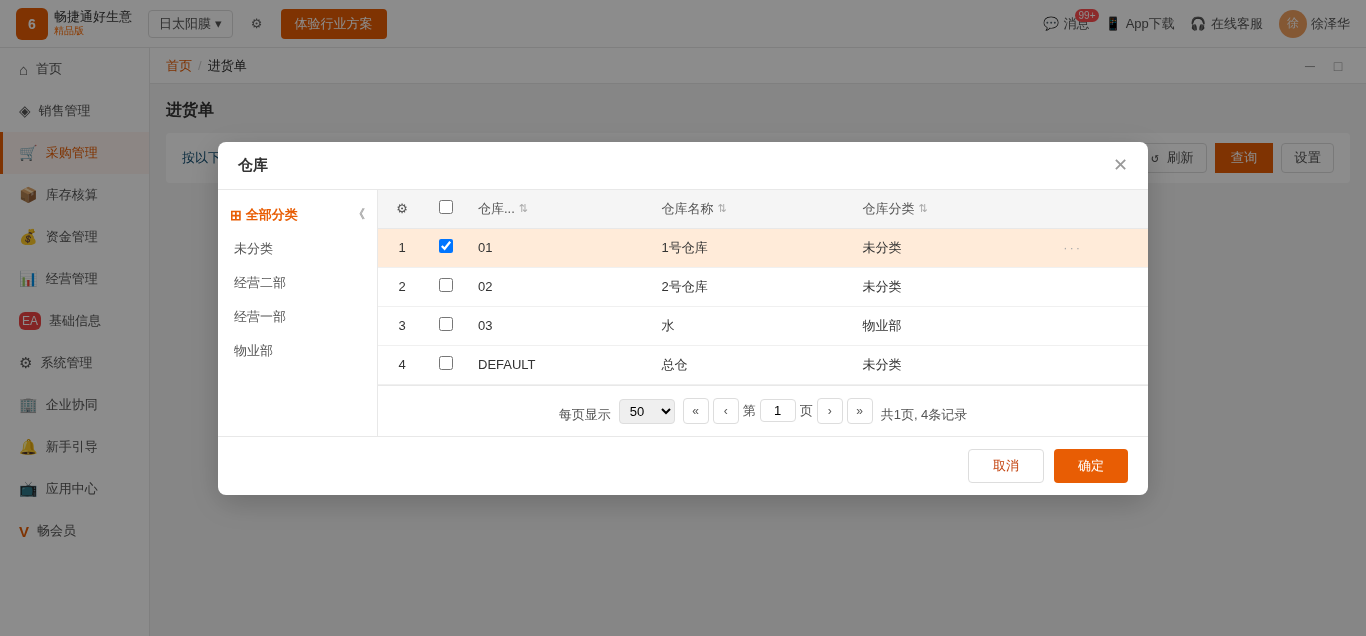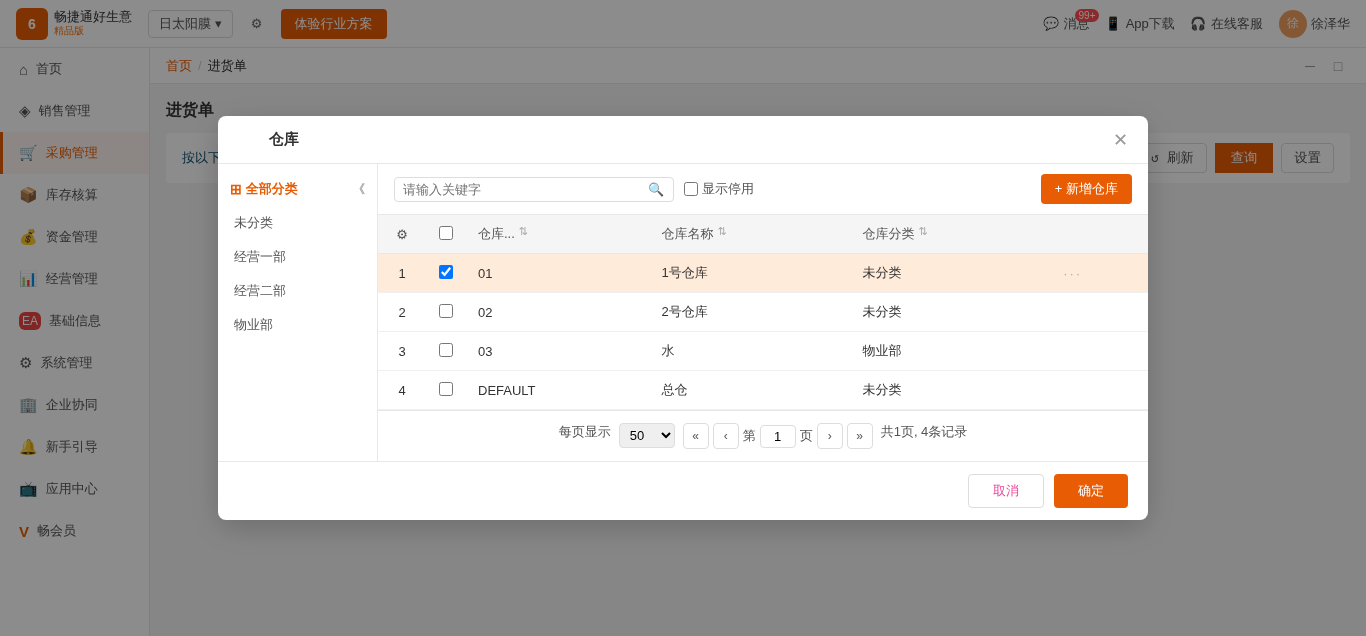--- a/index.html
+++ b/index.html
@@ -195,21 +195,20 @@
       display: flex;
       align-items: center;
       justify-content: space-between;
       padding: 14px 20px;
       border-bottom: 1px solid #e8e8e8;
     }
     .modal-title {
       font-size: 15px;
       font-weight: bold;
       color: #333;
-      margin-left: 31px;
     }
     .modal-close {
       cursor: pointer;
       color: #999;
       font-size: 18px;
       line-height: 1;
     }
     .modal-body {
       display: flex;
       flex: 1;
@@ -331,21 +330,21 @@
     .data-table tbody tr.highlighted {
       background: #ffebd9;
     }
     .sort-icon { color: #aaa; font-size: 11px; }
     .col-settings { cursor: pointer; color: #666; text-align: center; }
     .more-btn { color: #aaa; cursor: pointer; letter-spacing: 2px; }
 
     
     .pagination-bar {
       display: flex;
-      align-items: flex-start;
+      align-items: flex-end;
       justify-content: center;
       padding: 12px 16px;
       border-top: 1px solid #e8e8e8;
       gap: 8px;
       font-size: 13px;
       color: #555;
     }
     .page-select {
       border: 1px solid #ddd;
       border-radius: 4px;
@@ -379,21 +378,21 @@
     .modal-footer {
       display: flex;
       justify-content: flex-end;
       gap: 10px;
       padding: 12px 20px;
       border-top: 1px solid #e8e8e8;
     }
     .btn-cancel {
       background: #fff;
       border: 1px solid #ddd;
-      color: #ec4899;
+      color: #c2410c;
       padding: 7px 24px;
       border-radius: 4px;
       cursor: pointer;
       font-size: 13px;
       text-align: right;
     }
     .btn-confirm {
       background: #e85d04;
       border: none;
       color: white;
@@ -406,21 +405,21 @@
     .window-controls {
       display: flex; gap: 4px;
     }
     .wc-btn {
       width: 24px; height: 24px;
       display: flex; align-items: center; justify-content: center;
       cursor: pointer; color: #999; font-size: 14px;
     }
 
     th .sort-wrapper {
-      display: flex; align-items: flex-start; gap: 4px;
+      display: flex; align-items: center; gap: 4px;
     }
   </style>
 </head>
 <body>
 
 <div class="top-header">
   <div class="logo-area">
     <div class="logo-icon">
       <span>6</span>
     </div>
@@ -559,43 +558,32 @@
           <span style="display:flex;align-items:center;gap:4px;">
             <span class="grid-icon">⊞</span>
             <span>全部分类</span>
           </span>
           <span style="font-size:12px;color:#aaa;">《</span>
         </div>
         <div class="category-item">
           <span>未分类</span>
         </div>
         <div class="category-item">
+          <span>经营二部</span>
+        </div>
+        <div class="category-item">
           <span>经营一部</span>
-        </div>
-        <div class="category-item">
-          <span>经营二部</span>
         </div>
         <div class="category-item">
           <span>物业部</span>
         </div>
       </div>
 
       <div class="table-panel">
 
-        <div class="table-toolbar">
-          <div class="search-box">
-            <input type="text" placeholder="请输入关键字" style="">
-            <span class="search-icon-btn">🔍</span>
-          </div>
-          <label class="show-disabled">
-            <input type="checkbox" class="checkbox" style="">
-            <span>显示停用</span>
-          </label>
-          <button class="btn-new">+ 新增仓库</button>
-        </div>
 
         <div class="data-table-wrapper">
           <table class="data-table">
             <thead>
               <tr>
                 <th class="settings-col col-settings">⚙</th>
                 <th class="check-col">
                   <input type="checkbox" class="checkbox" style="">
                 </th>
                 <th>

